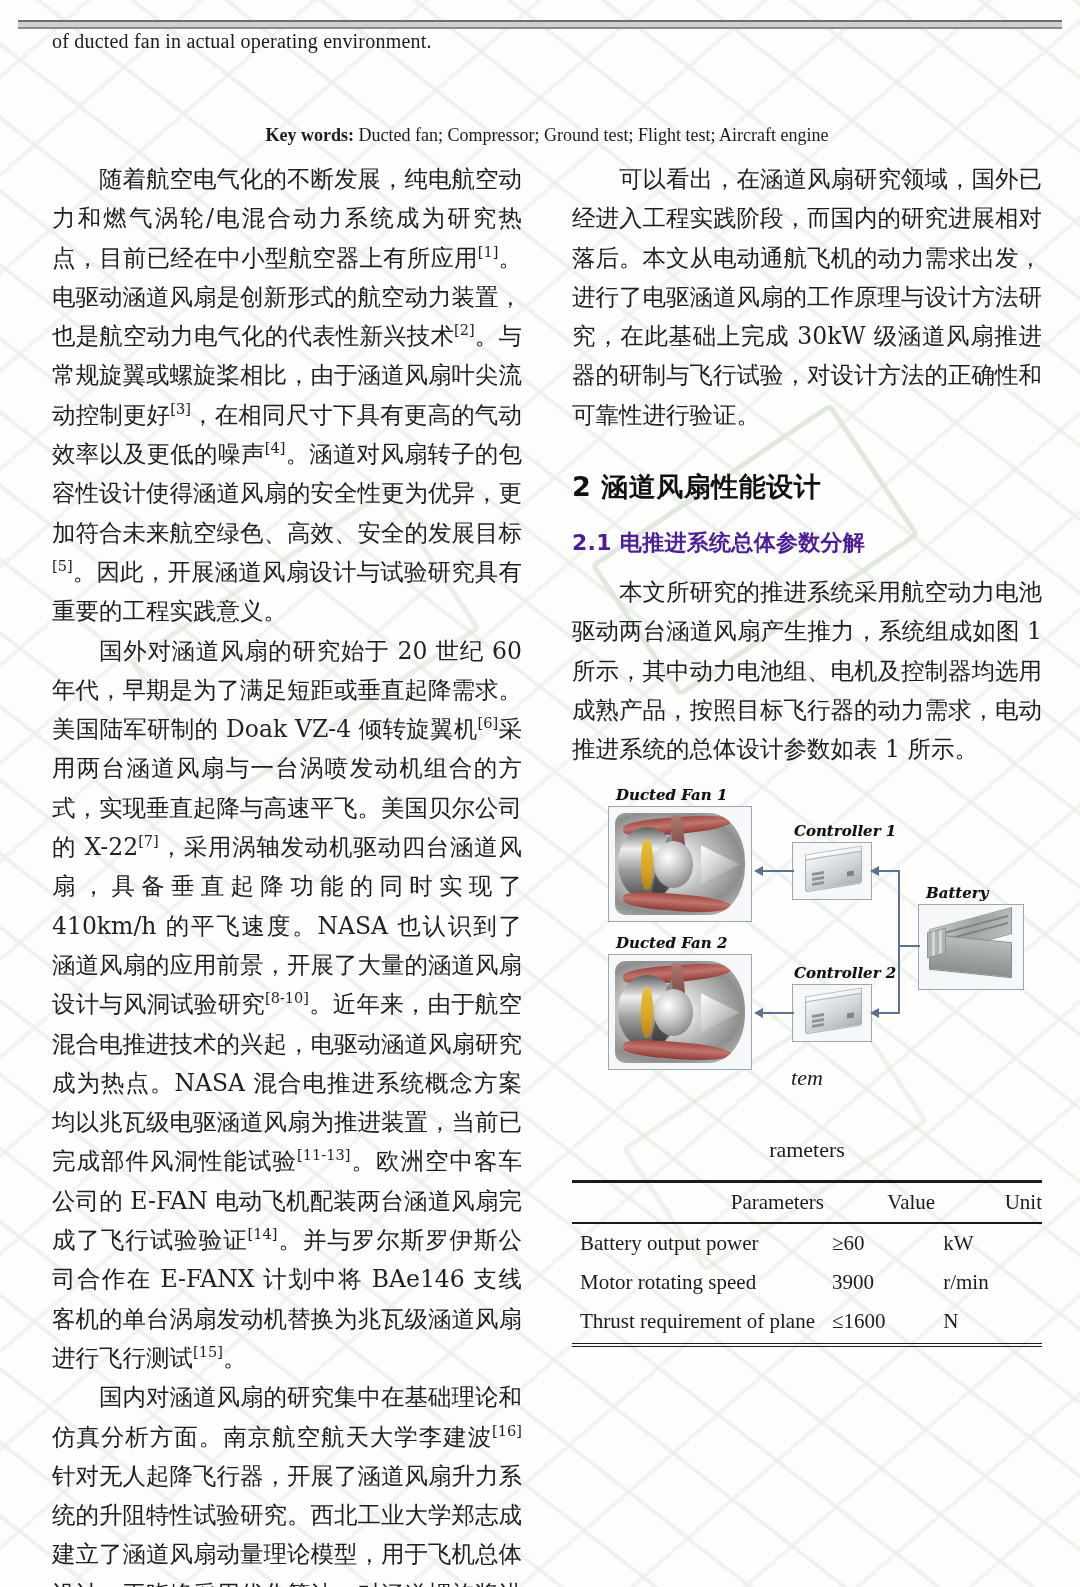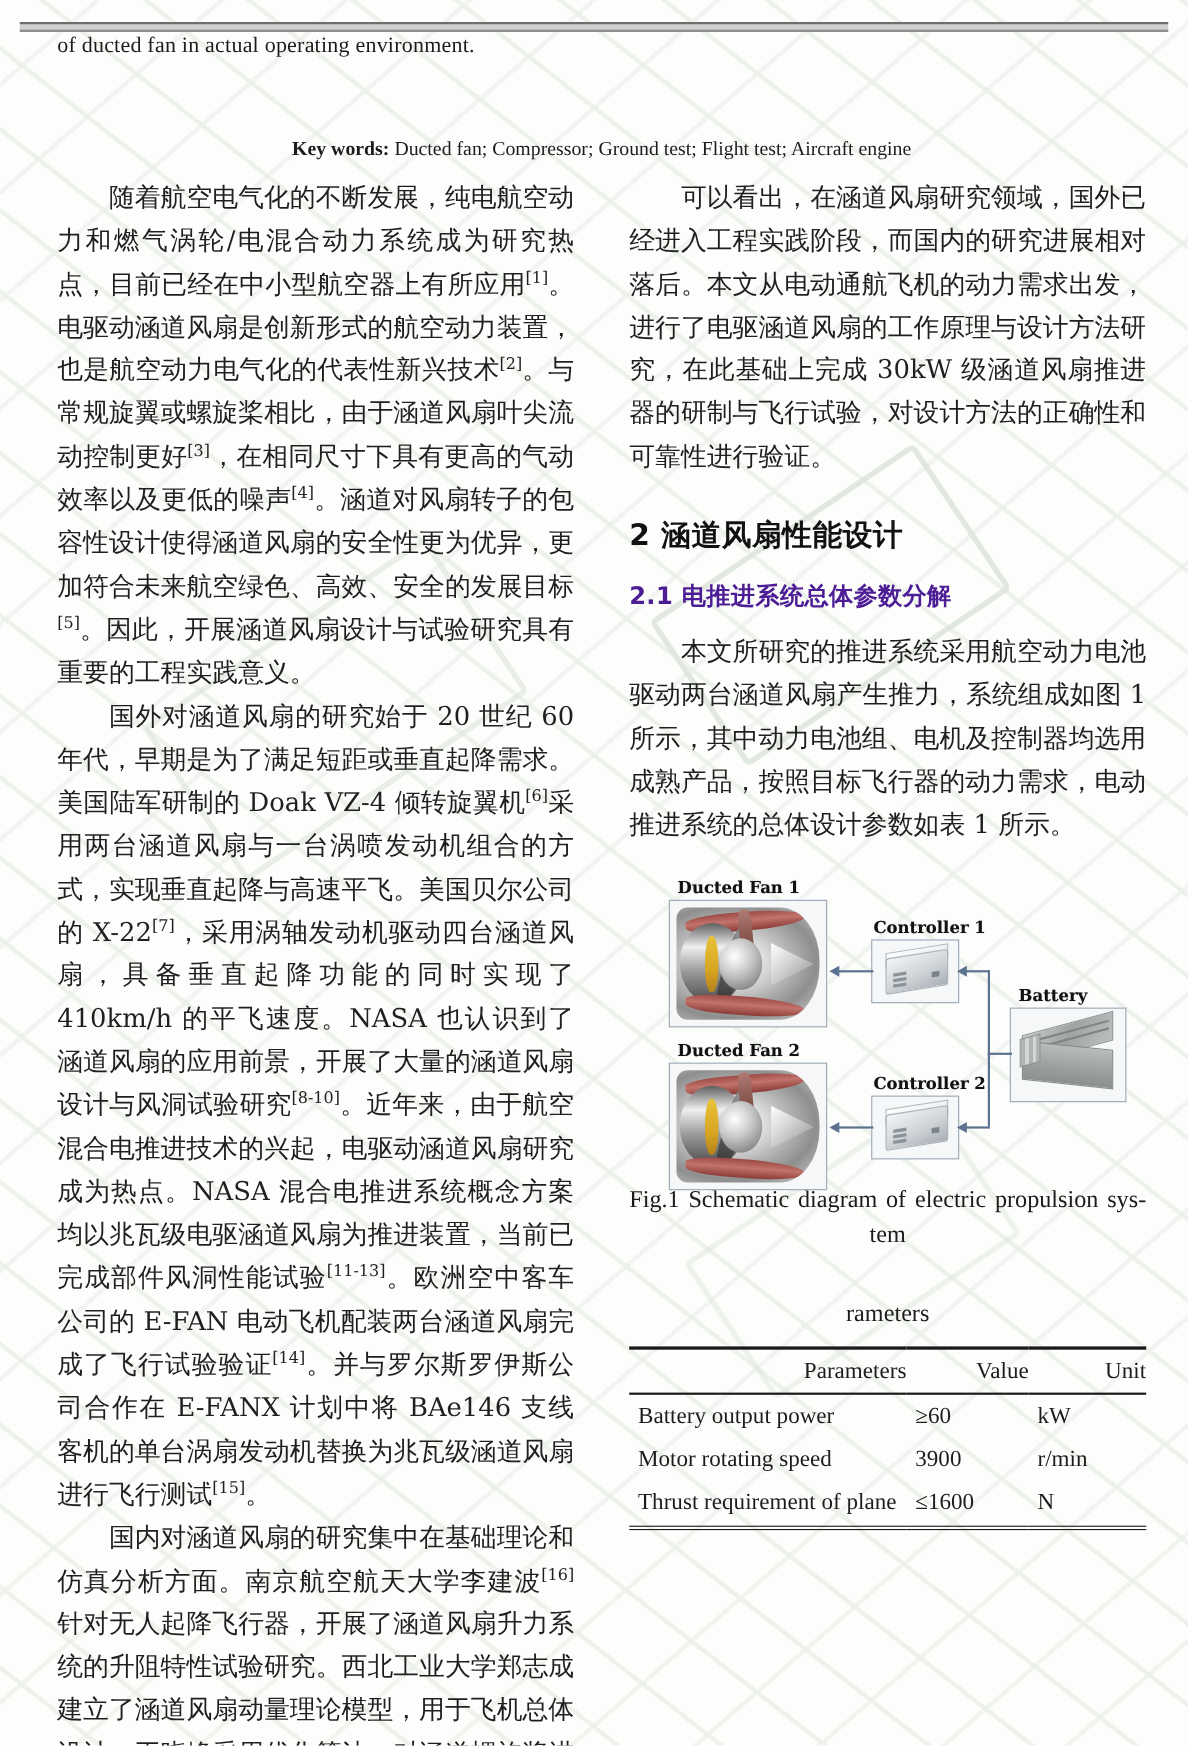--- a/index.html
+++ b/index.html
@@ -127,22 +127,23 @@
     text-justify: inter-character;
     text-indent: 2em;
     color: #1f1f1f;
     font-family: "DejaVu Serif", "Liberation Serif", serif;
   }
   p.body.noindent { text-indent: 0; }
   sup { font-size: 0.62em; vertical-align: super; line-height: 0; }
 
   
   .figure {
-    margin: 26px 0 0 0;
+    margin: 14px 0 0 0;
     width: 470px;
+    font-style: italic;
   }
   .fig-canvas {
     position: relative;
     width: 450px;
     height: 270px;
     margin: 0 auto;
     background: transparent;
   }
   .fig-box {
     position: absolute;
@@ -456,21 +457,20 @@
 
           <div class="wire" style="left:180px; top:86px; width:32px; height:2px;"></div>
           <div class="arrow" style="left:172px; top:82px;"></div>
 
           <div class="wire" style="left:180px; top:228px; width:32px; height:2px;"></div>
           <div class="arrow" style="left:172px; top:224px;"></div>
 
         </div>
 
         <div class="fig-caption">
-          <span class="line1">Fig.1 Schematic diagram of electric propulsion sys-</span>
           <span class="line2">tem</span>
         </div>
       </div>
 
       <div class="table-title">
         <span class="line2">rameters</span>
       </div>
 
       <table class="params">
         <thead>

